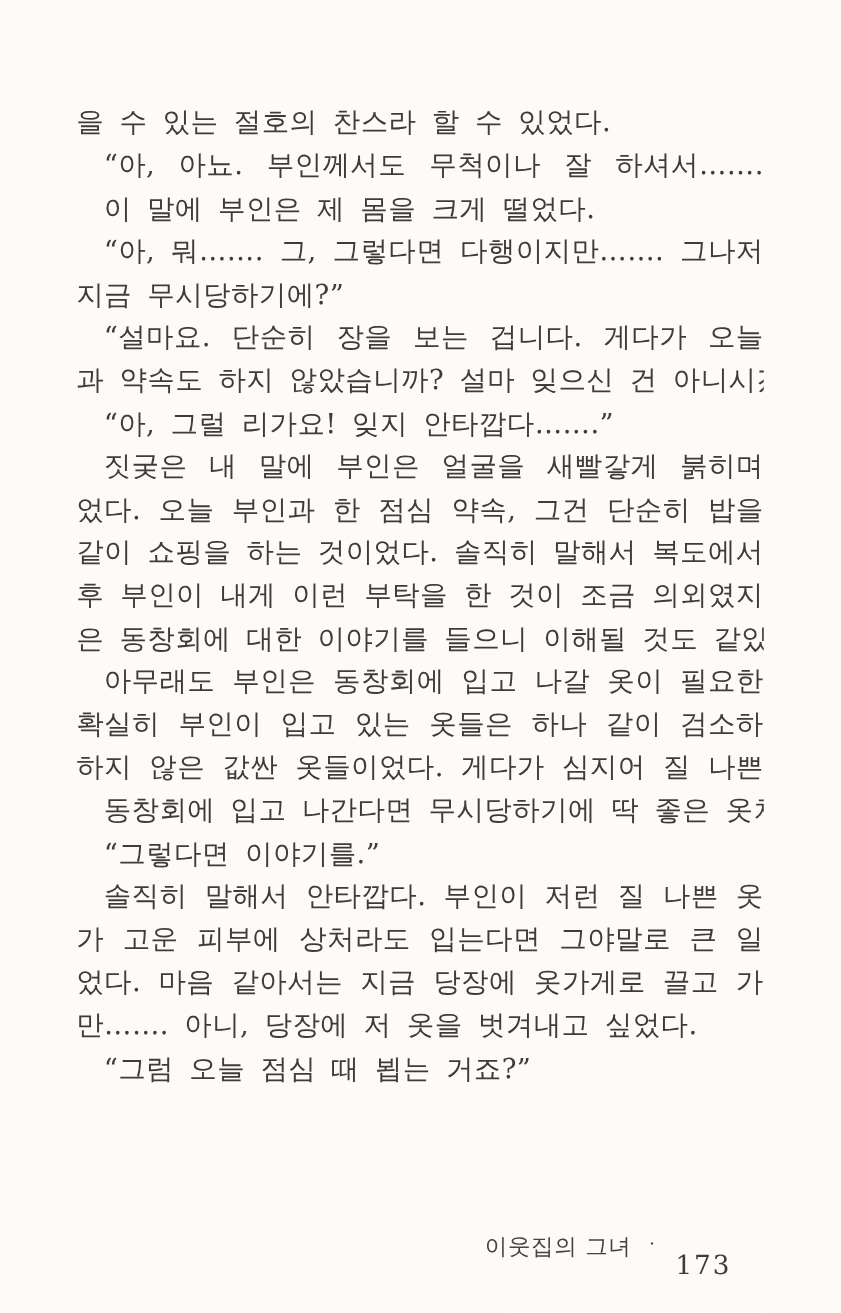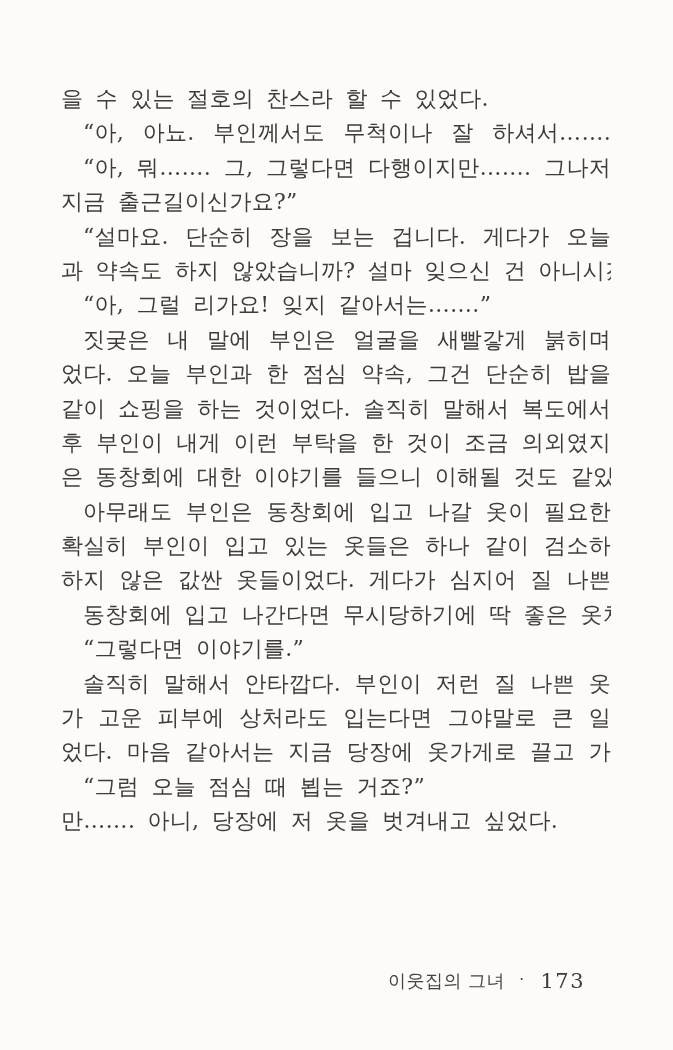--- a/index.html
+++ b/index.html
@@ -55,50 +55,52 @@
   .footer .sep {
     margin: 0 16px 0 14px;
     font-size: 15px;
     position: relative;
     top: -2px;
   }
   .footer .num {
     font-size: 21px;
     letter-spacing: 1.5px;
     color: #3e3b38;
+    margin-top: 31px;
   }
 </style>
 </head>
 <body>
 
 <div class="page">
 
   <div class="text-block">
       <div class="line">을 수 있는 절호의 찬스라 할 수 있었다.</div>
       <div class="line indent fill">“아, 아뇨. 부인께서도 무척이나 잘 하셔서……. 저도 꽤나 즐</div>
+      <div class="line indent">이 말에 부인은 제 몸을 크게 떨었다.</div>
       <div class="line indent fill">“아, 뭐……. 그, 그렇다면 다행이지만……. 그나저나 세현 씨는</div>
-      <div class="line">지금 출근길이신가요?”</div>
+      <div class="line">지금 무시당하기에?”</div>
       <div class="line indent fill">“설마요. 단순히 장을 보는 겁니다. 게다가 오늘 점심 때, 부인</div>
       <div class="line">과 약속도 하지 않았습니까? 설마 잊으신 건 아니시겠죠?”</div>
-      <div class="line indent">“아, 그럴 리가요! 잊지 같아서는…….”</div>
+      <div class="line indent">“아, 그럴 리가요! 잊지 안타깝다…….”</div>
       <div class="line indent fill">짓궂은 내 말에 부인은 얼굴을 새빨갛게 붉히며 고개를 가로저</div>
       <div class="line fill">었다. 오늘 부인과 한 점심 약속, 그건 단순히 밥을 먹는 게 아닌</div>
       <div class="line fill">같이 쇼핑을 하는 것이었다. 솔직히 말해서 복도에서의 정사 이</div>
       <div class="line fill">후 부인이 내게 이런 부탁을 한 것이 조금 의외였지만, 오늘 들</div>
       <div class="line">은 동창회에 대한 이야기를 들으니 이해될 것도 같았다.</div>
       <div class="line indent fill">아무래도 부인은 동창회에 입고 나갈 옷이 필요한 모양이었다.</div>
       <div class="line fill">확실히 부인이 입고 있는 옷들은 하나 같이 검소하고, 그리 화려</div>
       <div class="line fill">하지 않은 값싼 옷들이었다. 게다가 심지어 질 나쁜 옷감을 사용</div>
       <div class="line indent">동창회에 입고 나간다면 무시당하기에 딱 좋은 옷차림이었다.</div>
       <div class="line indent">“그렇다면 이야기를.”</div>
       <div class="line indent fill">솔직히 말해서 안타깝다. 부인이 저런 질 나쁜 옷을 입고 있다</div>
       <div class="line fill">가 고운 피부에 상처라도 입는다면 그야말로 큰 일이 아닐 수 없</div>
       <div class="line fill">었다. 마음 같아서는 지금 당장에 옷가게로 끌고 가고 싶었지</div>
+      <div class="line">만……. 아니, 당장에 저 옷을 벗겨내고 싶었다.</div>
       <div class="line indent">“그럼 오늘 점심 때 뵙는 거죠?”</div>
-      <div class="line">만……. 아니, 당장에 저 옷을 벗겨내고 싶었다.</div>
     </div>
 
   <div class="footer">
     <span class="title">이웃집의 그녀</span>
     <span class="sep">·</span>
     <span class="num">173</span>
   </div>
 
 </div>
 

